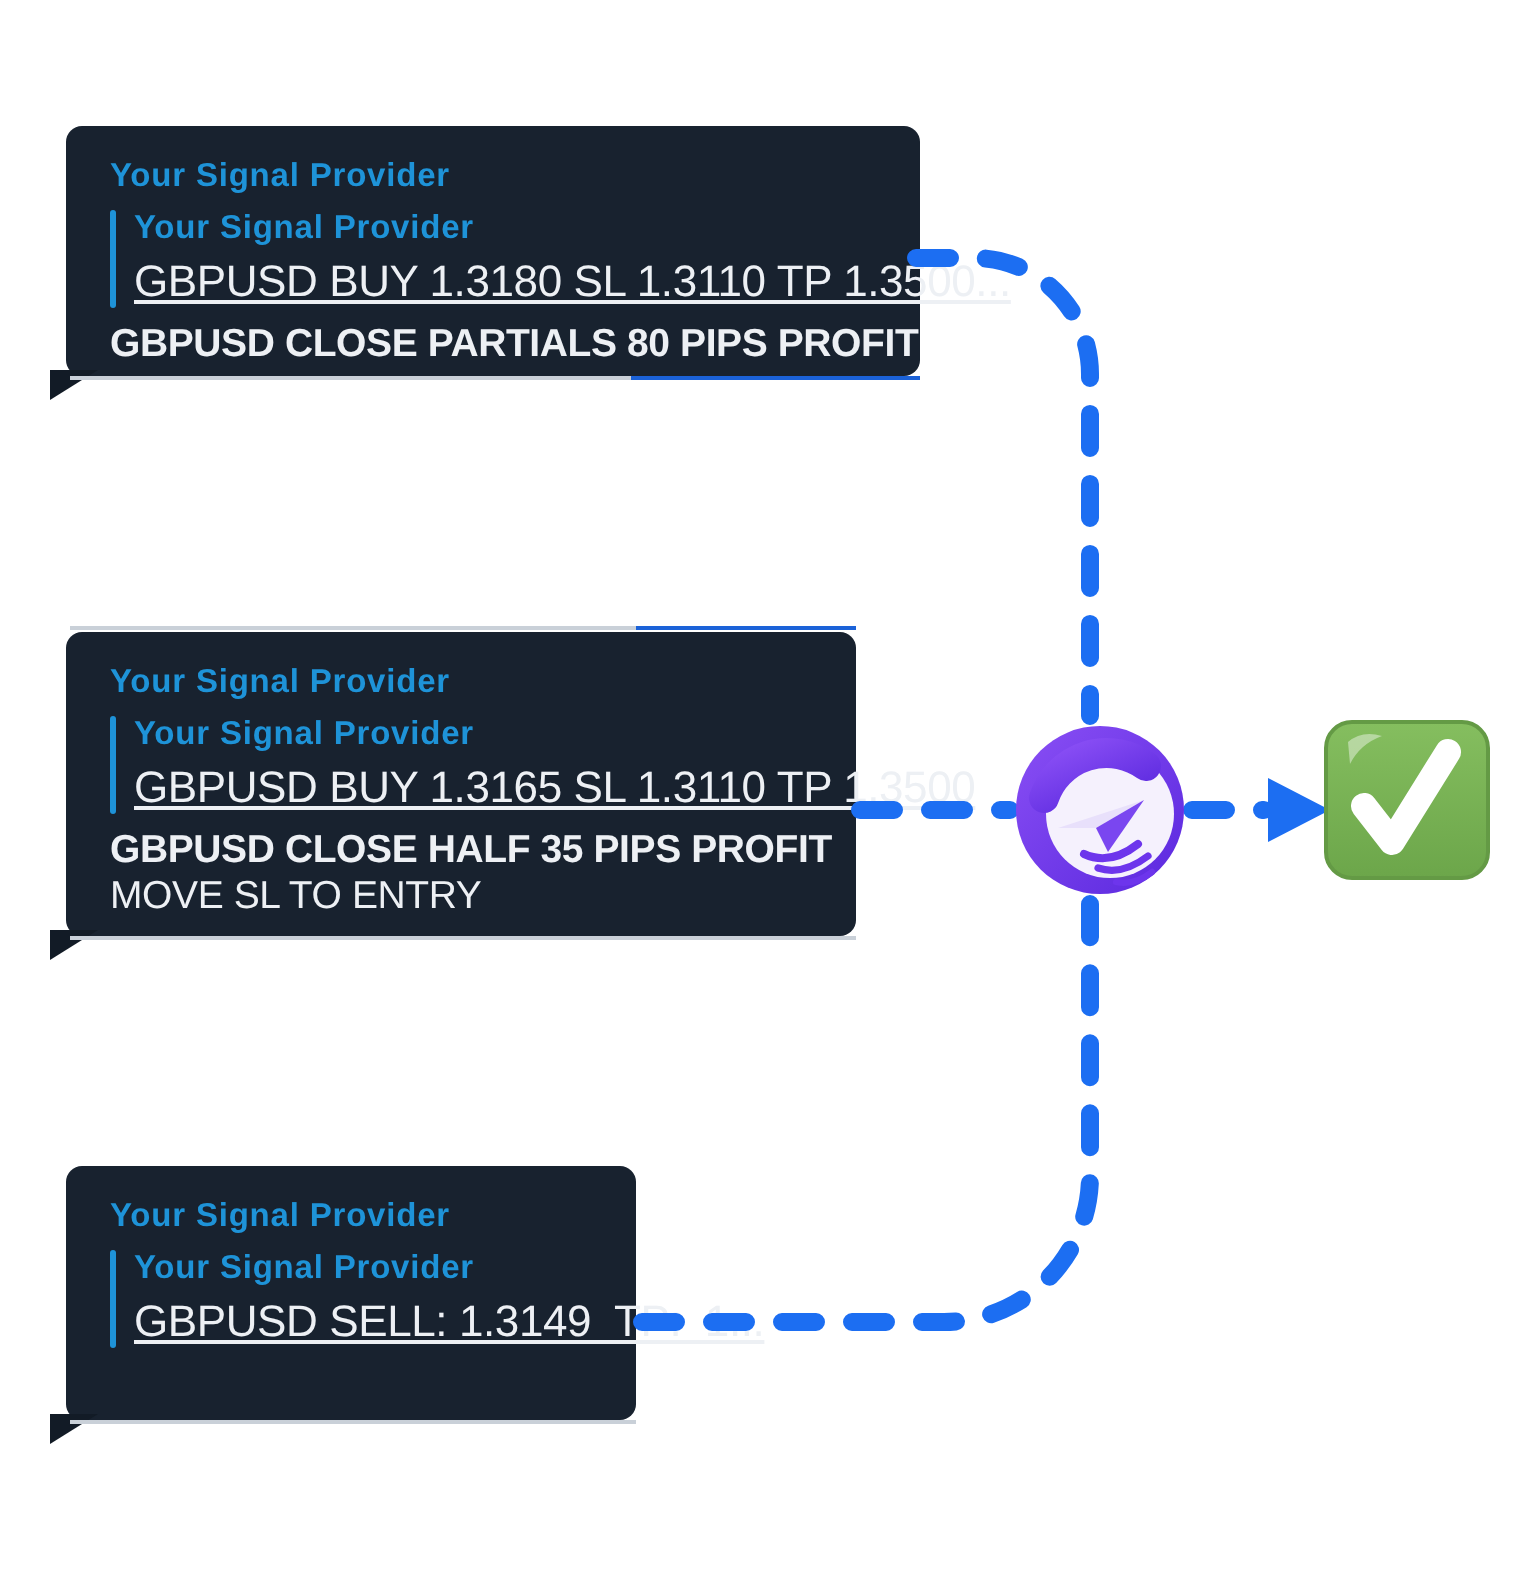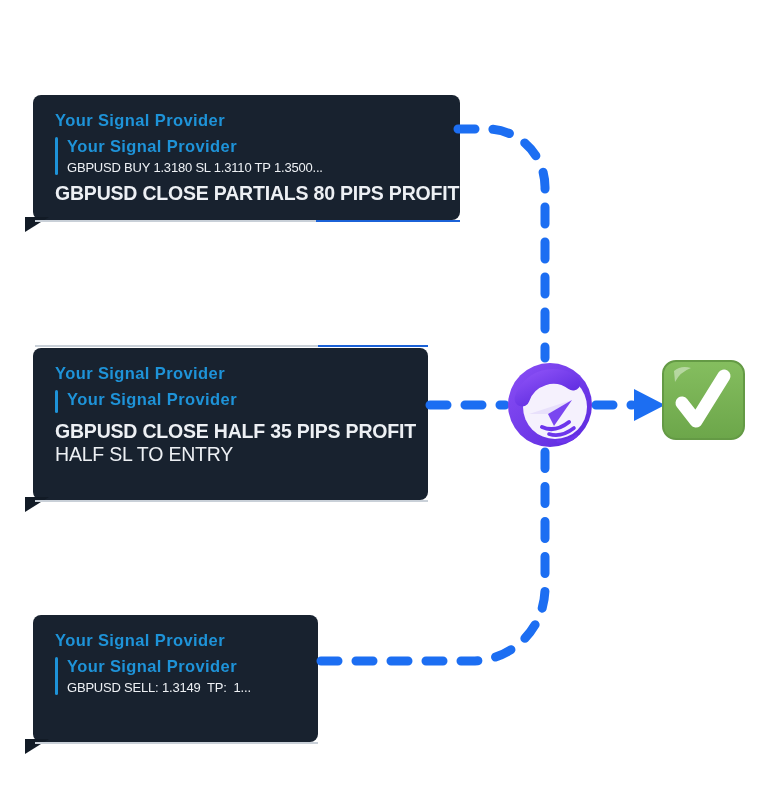--- a/index.html
+++ b/index.html
@@ -8,32 +8,32 @@
     --edge-light:#C9D0D8; --edge-blue:#1B62D8;
     --icon-purple:#6D35EC; --icon-inner:#F5F1FD;
     --check-green:#77B255; --check-green-dark:#649A45;
   }
   html,body{margin:0;padding:0;}
   body{background:#ffffff;font-family:"Liberation Sans",sans-serif;}
   .canvas{position:relative;width:768px;height:793px;background:#ffffff;overflow:hidden;}
 
   .card{position:absolute;background:var(--card-bg);border-radius:8px;
         box-sizing:border-box;padding:16px 18px 12px 22px;color:var(--message-text);
-        display:flex;flex-direction:column;margin-top:32px;}
+        display:flex;flex-direction:column;}
   .card1{left:33px;top:63px;width:427px;height:125px;}
   .card2{left:33px;top:316px;width:395px;height:152px;}
   .card3{left:33px;top:583px;width:285px;height:127px;}
 
   .provider{color:var(--provider-blue);font-size:16.5px;font-weight:700;
             letter-spacing:.4px;margin-bottom:7px;white-space:nowrap;}
   .quote{display:flex;margin-bottom:7px;}
   .qbar{width:3px;border-radius:2px;background:var(--provider-blue);margin-right:9px;flex:0 0 3px;}
   .qprovider{color:var(--provider-blue);font-size:16.5px;font-weight:700;
              letter-spacing:.4px;margin-bottom:4px;white-space:nowrap;}
-  .qmsg{font-size:13px;font-weight:500;white-space:pre;letter-spacing:-0.2px;}
+  .qmsg{font-size:22px;font-weight:500;white-space:pre;letter-spacing:-0.2px;text-decoration:underline;}
   .action{font-size:19.5px;line-height:1.2;white-space:nowrap;letter-spacing:-0.2px;}
   .action.bold{font-weight:700;}
 
   .tail{position:absolute;left:-8px;bottom:-12px;width:24px;height:15px;
         background:var(--tail-dark);clip-path:polygon(0 0,100% 0,0 100%);}
   .edge{position:absolute;left:2px;right:0;height:2px;}
   .edge.bottom{bottom:-2px;}
   .edge.top{top:-3px;}
   .edge.mix66{background:linear-gradient(to right,var(--edge-light) 0 66%,var(--edge-blue) 66% 100%);}
   .edge.mix72{background:linear-gradient(to right,var(--edge-light) 0 72%,var(--edge-blue) 72% 100%);}
@@ -62,24 +62,25 @@
     <div class="tail"></div>
     <div class="edge bottom mix66"></div>
   </div>
 
   <div class="card card2">
     <div class="provider">Your Signal Provider</div>
     <div class="quote">
       <div class="qbar"></div>
       <div class="qcontent">
         <div class="qprovider">Your Signal Provider</div>
+        <div class="qmsg">GBPUSD BUY 1.3165 SL 1.3110 TP 1.3500</div>
       </div>
     </div>
     <div class="action bold">GBPUSD CLOSE HALF 35 PIPS PROFIT</div>
-    <div class="action">HALF SL TO ENTRY</div>
+    <div class="action">MOVE SL TO ENTRY</div>
     <div class="tail"></div>
     <div class="edge top mix72"></div>
     <div class="edge bottom light"></div>
   </div>
 
   <div class="card card3">
     <div class="provider">Your Signal Provider</div>
     <div class="quote">
       <div class="qbar"></div>
       <div class="qcontent">

